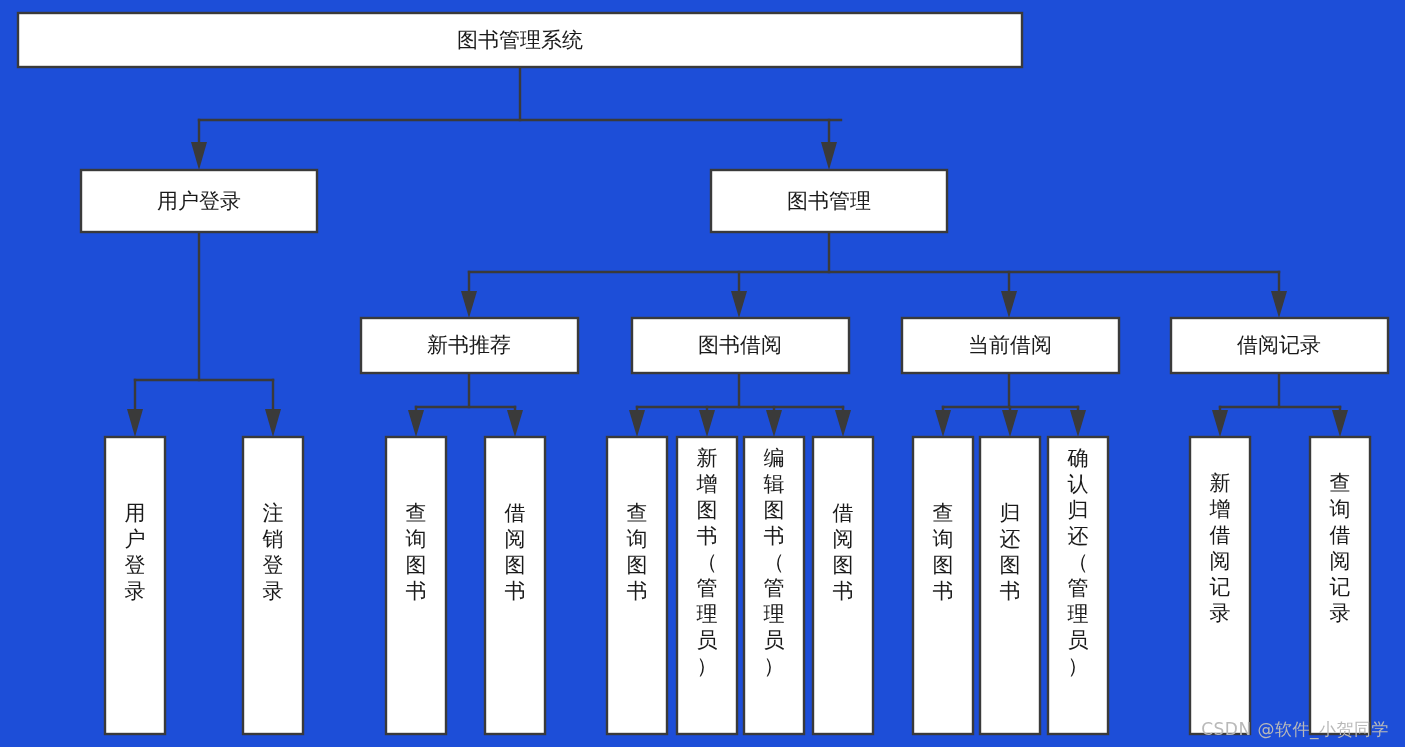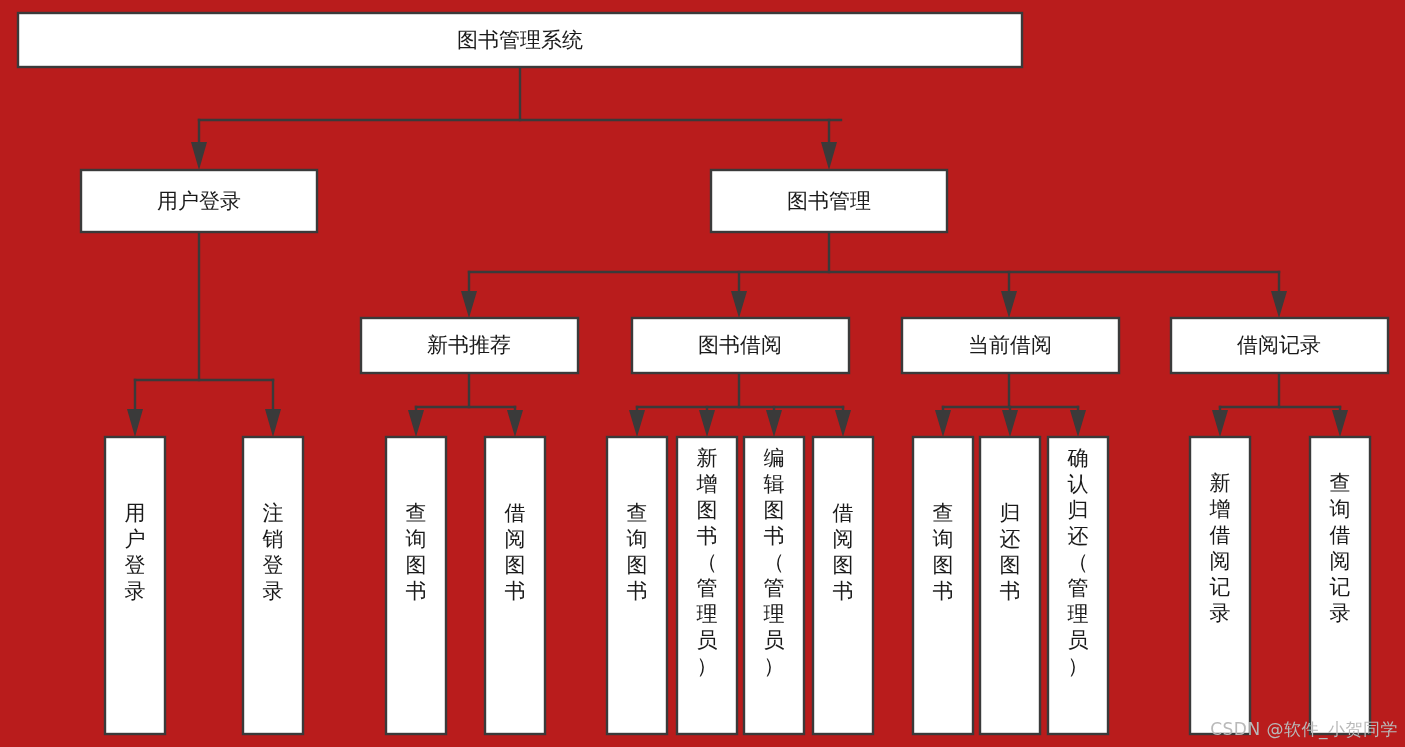--- a/index.html
+++ b/index.html
@@ -10,21 +10,21 @@
   body {
     width: 1405px;
     height: 747px;
     font-family: "DejaVu Sans", "Liberation Sans", sans-serif;
     overflow: hidden;
   }
   #diagram-root {
     position: relative;
     width: 1405px;
     height: 747px;
-    background: #b91c1c;
+    background: #1d4ed8;
   }
   svg#flow-svg {
     position: absolute;
     left: 0;
     top: 0;
     width: 1405px;
     height: 747px;
   }
   .node-rect {
     fill: #ffffff;
@@ -49,21 +49,21 @@
     stroke-width: 2.4;
     fill: none;
     stroke-linecap: square;
   }
   .arrow-head {
     fill: #3a3a3a;
     stroke: none;
   }
   .watermark {
     position: absolute;
-    right: 7px;
+    right: 16px;
     bottom: 6px;
     font-family: "DejaVu Sans", "Liberation Sans", sans-serif;
     font-size: 17px;
     color: #b9b9b9;
     letter-spacing: 0.5px;
     white-space: nowrap;
     user-select: none;
   }
 </style>
 </head>

